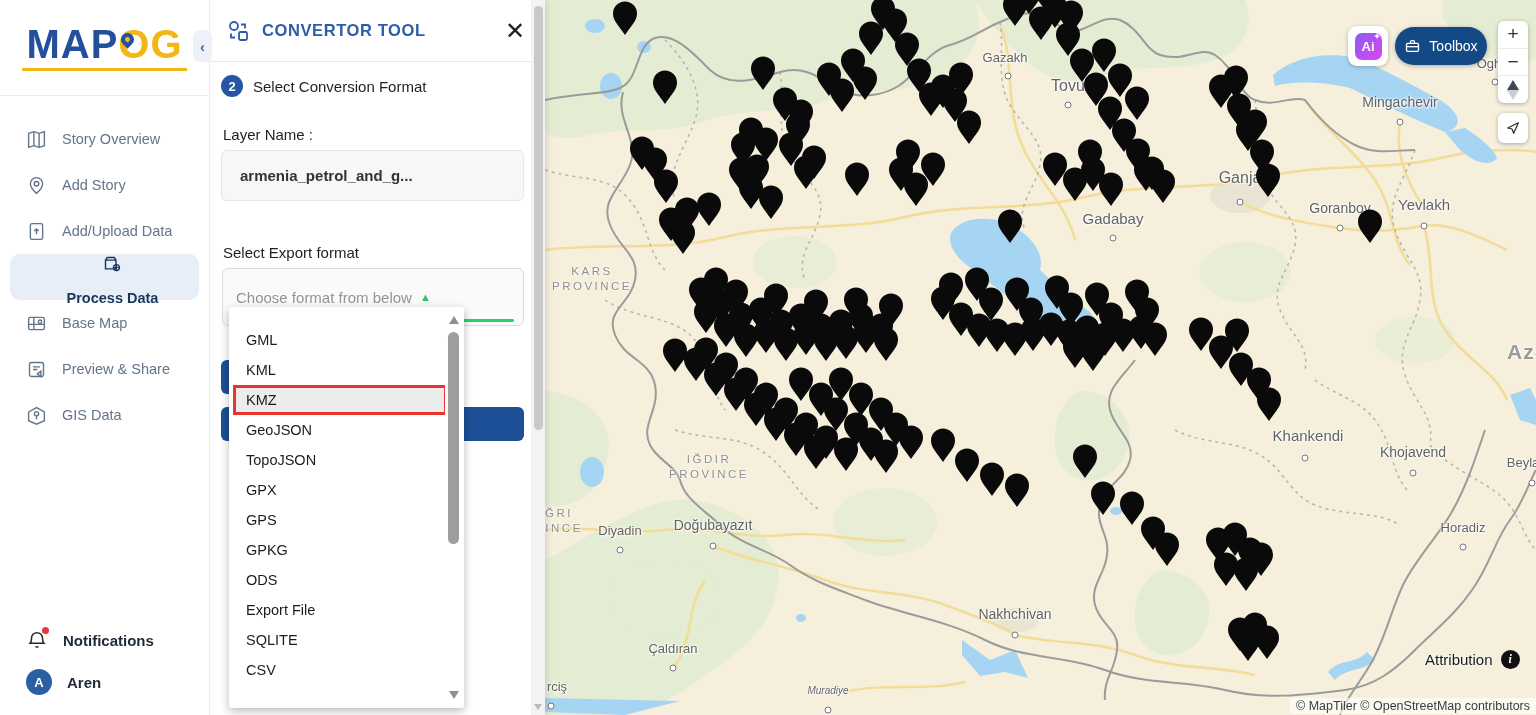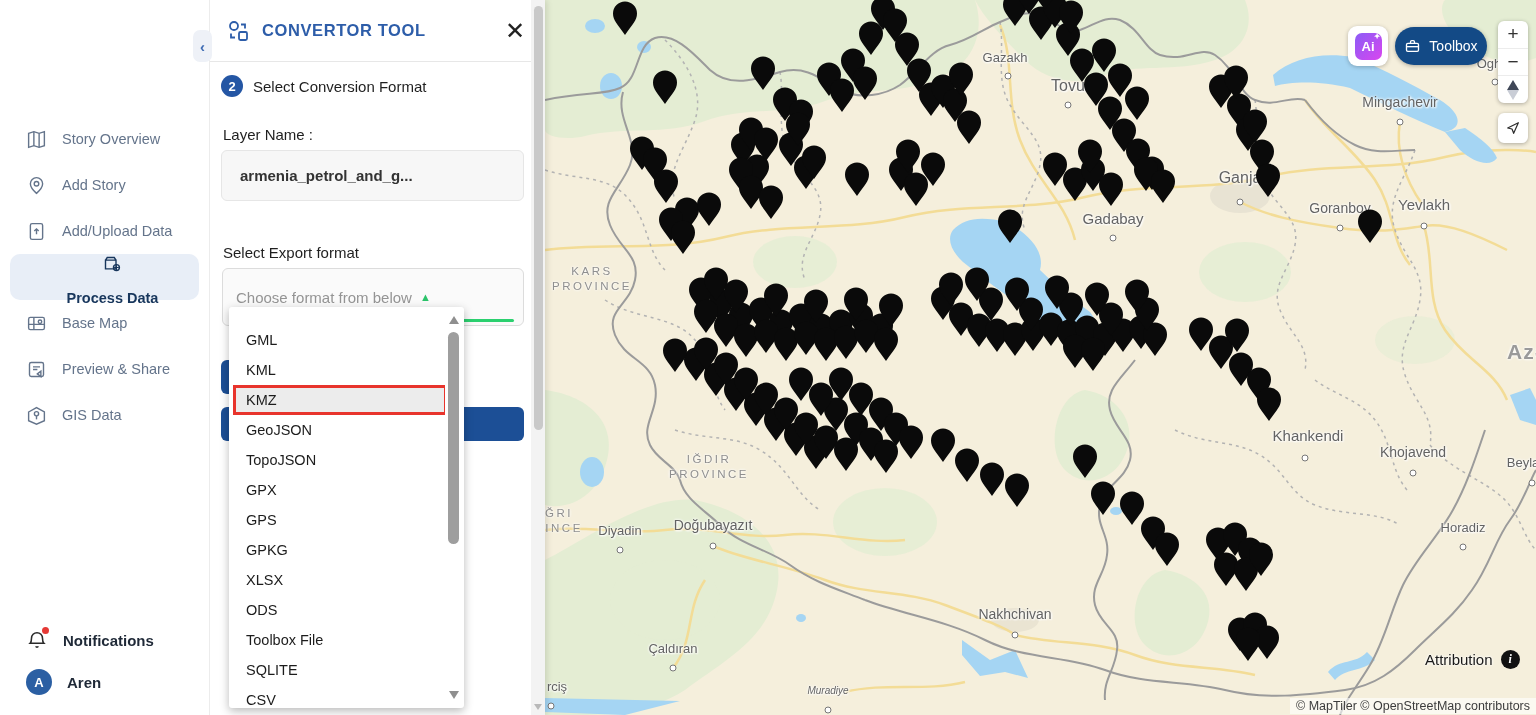--- a/index.html
+++ b/index.html
@@ -81,20 +81,26 @@
   #attr-badge .t{font-size:15px;color:#1a1a1a;text-shadow:0 0 3px #fff,0 0 3px #fff;}
   #attr-badge .i{width:19px;height:19px;border-radius:50%;background:#111;color:#fff;font-size:12px;font-weight:bold;display:flex;align-items:center;justify-content:center;font-family:"Liberation Serif",serif;font-style:italic;}
   #copyright{position:absolute;right:0;bottom:1px;font-size:12.5px;color:#3c3c3c;background:rgba(255,255,255,.6);padding:1px 6px;}
 </style>
 </head>
 <body>
 
 <div id="app">
 
   <div id="sidebar">
+    <div class="logo-block">
+      <div class="logo">
+        <span class="p1">MAP</span><span class="p2">OG</span>
+        <span class="logo-pin"></span>
+      </div>
+    </div>
     <div id="menu">
         <div class="mitem">
           <svg width="21" height="21" viewBox="0 0 24 24" fill="none" stroke="currentColor" stroke-width="1.6">
             <path d="M3 5l6-2 6 2 6-2v16l-6 2-6-2-6 2z"></path>
             <path d="M9 3v16M15 5v16"></path>
           </svg>
           <span>Story Overview</span>
         </div>
         <div class="mitem">
           <svg width="21" height="21" viewBox="0 0 24 24" fill="none" stroke="currentColor" stroke-width="1.6">
@@ -197,23 +203,22 @@
   <div id="dropdown">
     <div id="dd-items">
         <div class="dd-item">GML</div>
         <div class="dd-item">KML</div>
         <div class="dd-item sel">KMZ</div>
         <div class="dd-item">GeoJSON</div>
         <div class="dd-item">TopoJSON</div>
         <div class="dd-item">GPX</div>
         <div class="dd-item">GPS</div>
         <div class="dd-item">GPKG</div>
-        <div class="dd-item">XLSX</div>
         <div class="dd-item">ODS</div>
-        <div class="dd-item">Toolbox File</div>
+        <div class="dd-item">Export File</div>
         <div class="dd-item">SQLITE</div>
         <div class="dd-item">CSV</div>
       </div>
     <div class="dd-scroll">
       <div class="dd-up"></div>
       <div class="dd-thumb"></div>
       <div class="dd-down"></div>
     </div>
   </div>
 

